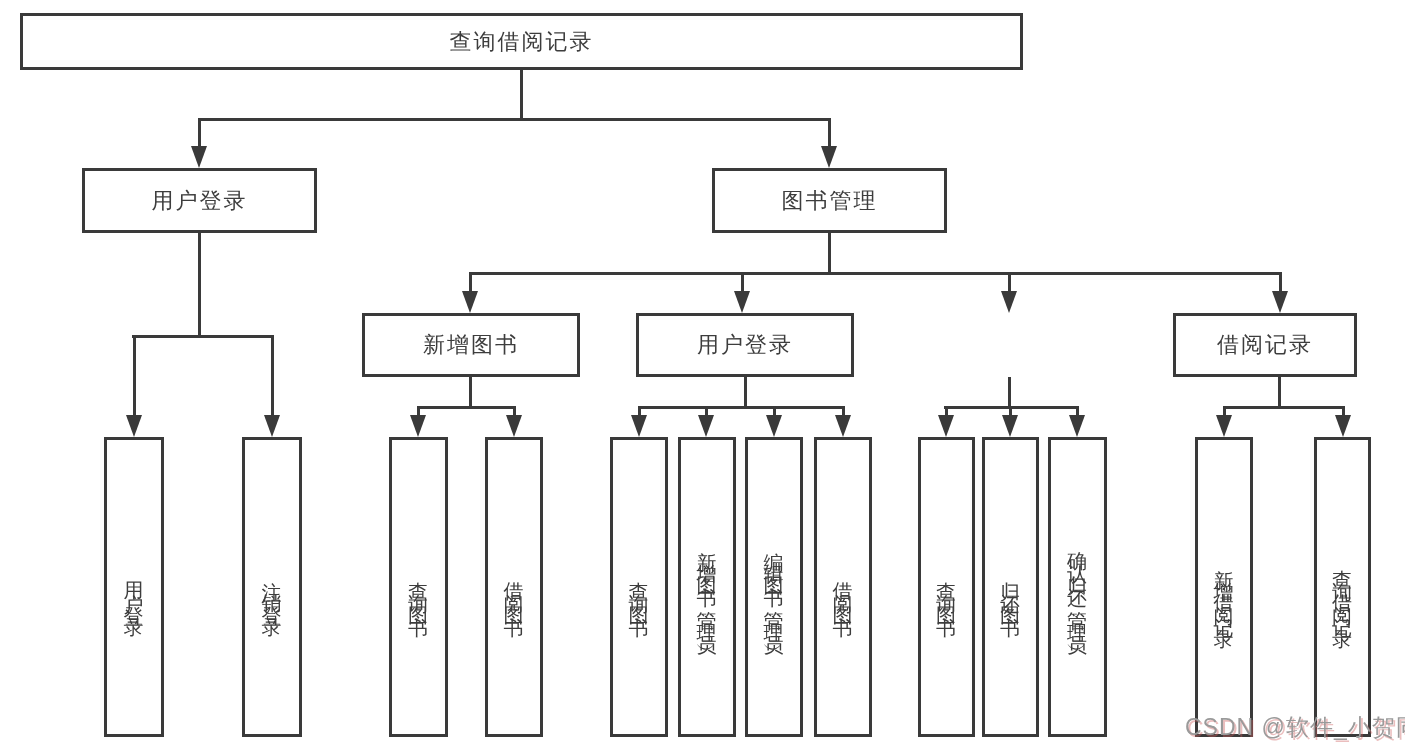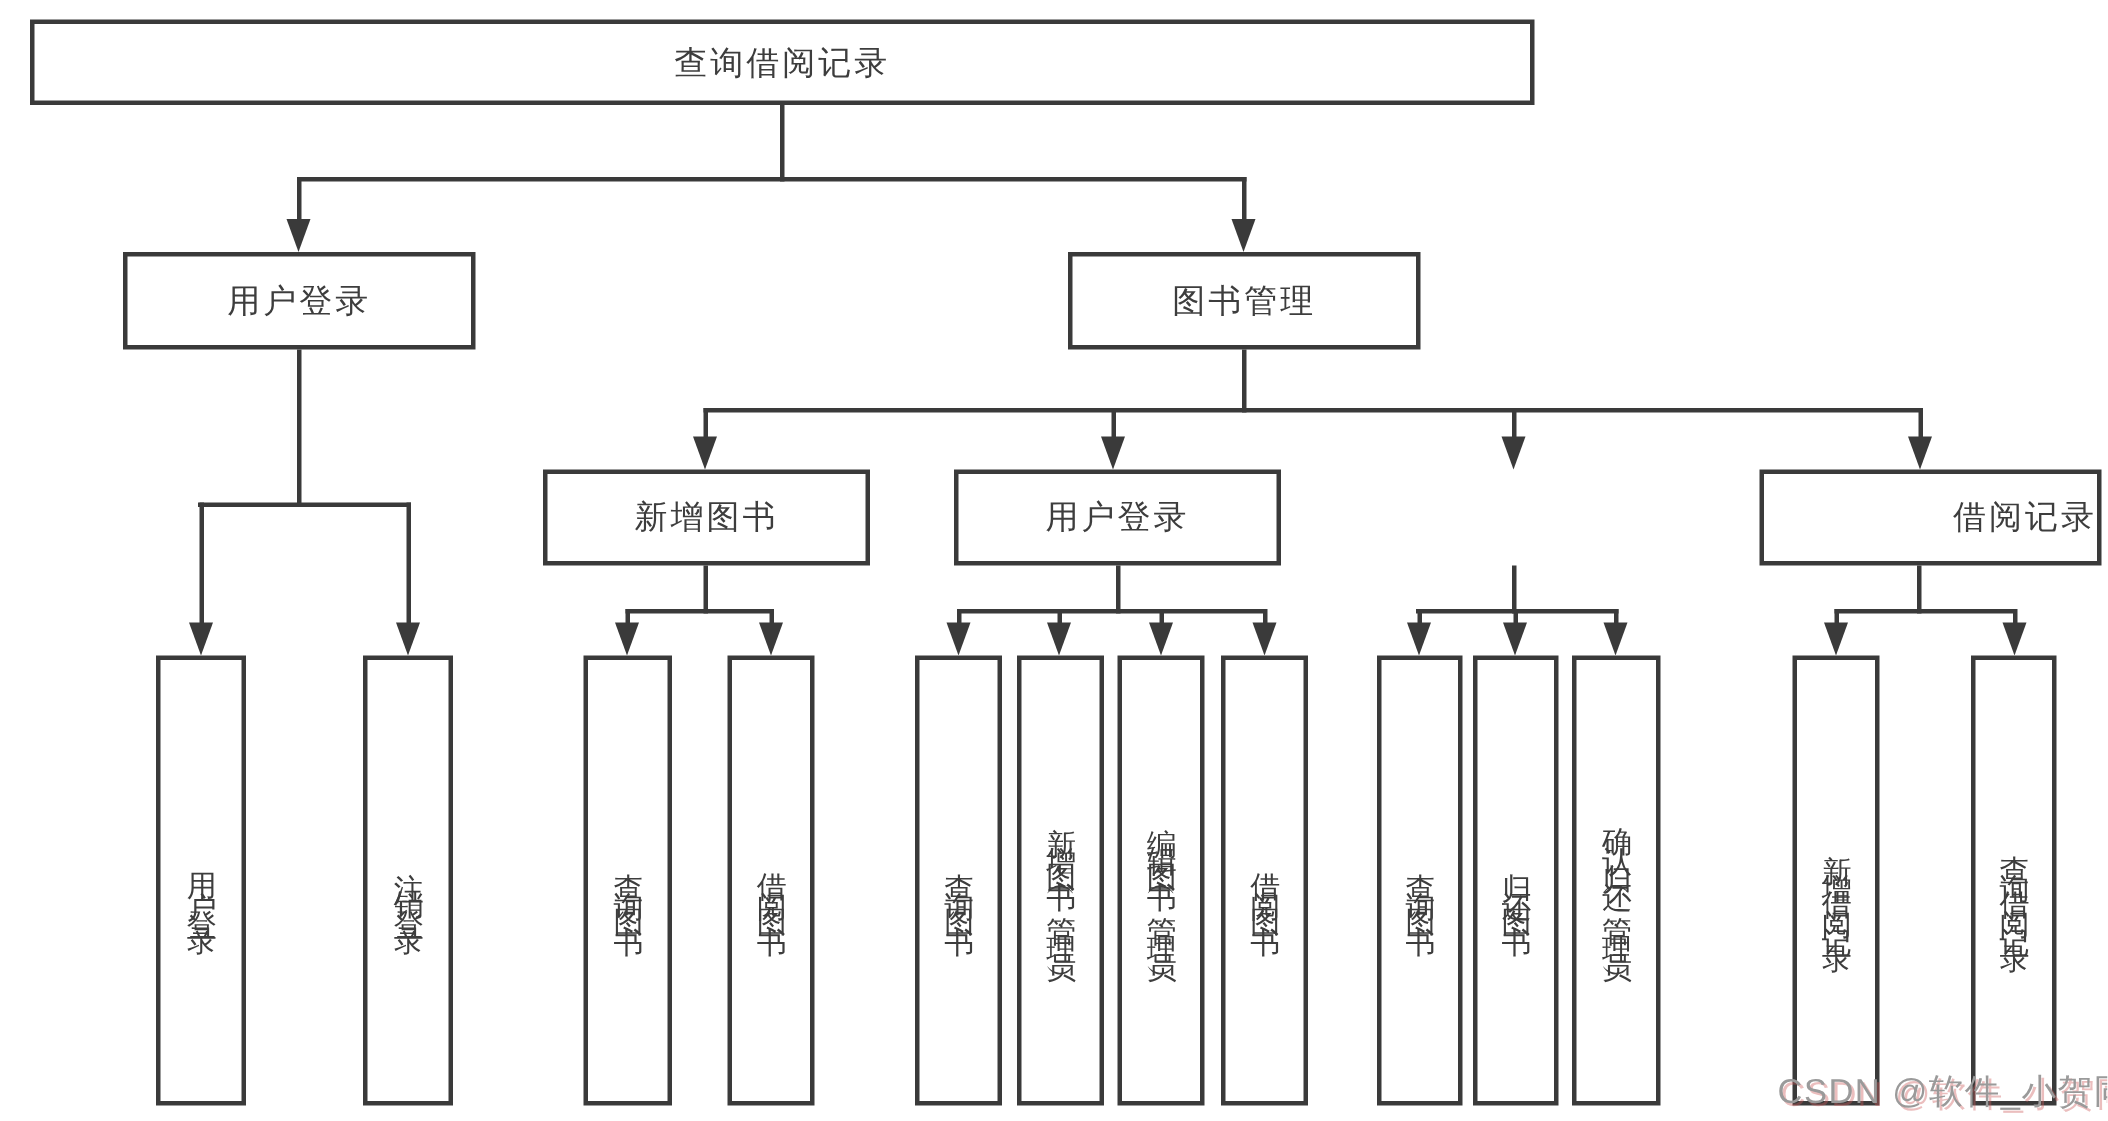--- a/index.html
+++ b/index.html
@@ -84,21 +84,21 @@
   <div class="a" style="left:1001px;top:291px;"></div>
   <div class="v" style="left:1279px;top:272px;height:22px;"></div>
   <div class="a" style="left:1272px;top:291px;"></div>
 
   <div class="box" style="left:362px;top:313px;width:218px;height:64px;">
     <span>新增图书</span>
   </div>
   <div class="box" style="left:636px;top:313px;width:218px;height:64px;">
     <span>用户登录</span>
   </div>
-  <div class="box" style="left:1173px;top:313px;width:228px;height:64px;justify-content:flex-end;">
+  <div class="box" style="left:1173px;top:313px;width:184px;height:64px;">
     <span>借阅记录</span>
   </div>
 
   <div class="v" style="left:469px;top:377px;height:32px;"></div>
   <div class="h" style="left:417px;top:406px;width:99px;"></div>
   <div class="v" style="left:417px;top:406px;height:13px;"></div>
   <div class="a" style="left:410px;top:415px;"></div>
   <div class="v" style="left:513px;top:406px;height:13px;"></div>
   <div class="a" style="left:506px;top:415px;"></div>
 

